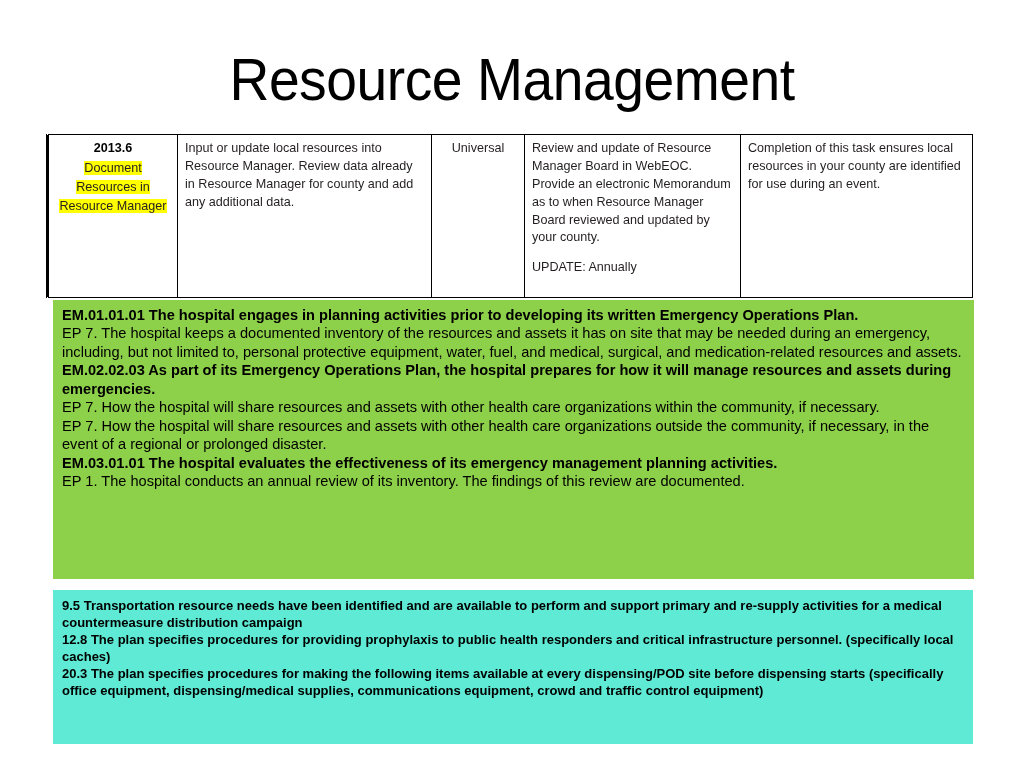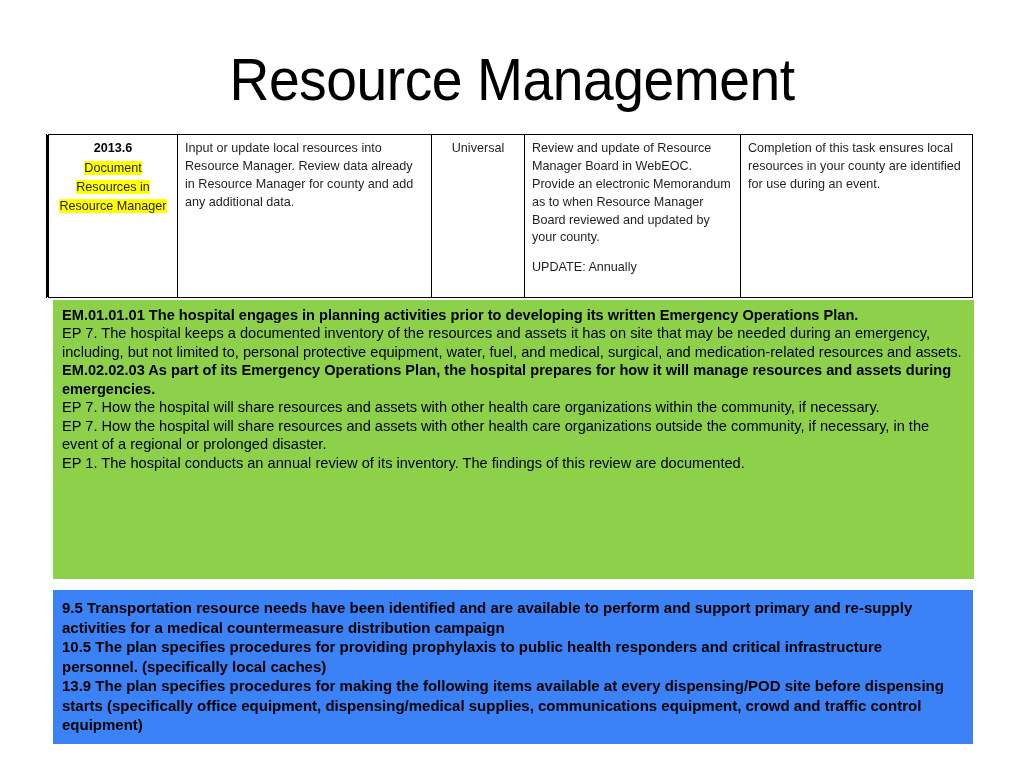--- a/index.html
+++ b/index.html
@@ -107,25 +107,25 @@
   #green-panel p { margin: 0; }
   .g-bold { font-weight: bold; }
 
   
   #yellow-panel {
     position: absolute;
     left: 53px;
     top: 590px;
     width: 920px;
     height: 154px;
-    background: #3b82f6;
+    background: #5eead4;
     box-sizing: border-box;
     padding: 8px 14px 16px 9px;
     font-family: "Liberation Sans", sans-serif;
-    font-size: 15px;
+    font-size: 13px;
     line-height: 1.305;
     font-weight: bold;
     color: #000000;
   }
   #yellow-panel p { margin: 0; }
 </style>
 </head>
 <body>
 
 <div id="slide-title">Resource Management</div>
@@ -156,20 +156,21 @@
   </div>
 
 </div>
 
 <div id="green-panel">
   <p class="g-bold">EM.01.01.01  The hospital engages in planning activities prior to developing its written Emergency Operations Plan.</p>
   <p>EP 7. The hospital keeps a documented inventory of the resources and assets it has on site that may be needed during an emergency, including, but not limited to, personal protective equipment, water, fuel, and medical, surgical, and medication-related resources and assets.</p>
   <p class="g-bold">EM.02.02.03  As part of its Emergency Operations Plan, the hospital prepares for how it will manage resources and assets during emergencies.</p>
   <p>EP 7. How the hospital will share resources and assets with other health care organizations within the community, if necessary.</p>
   <p>EP 7. How the hospital will share resources and assets with other health care organizations outside the community, if necessary, in the event of a regional or prolonged disaster.</p>
+  <p class="g-bold">EM.03.01.01  The hospital evaluates the effectiveness of its emergency management planning activities.</p>
   <p>EP 1. The hospital conducts an annual review of its inventory. The findings of this review are documented.</p>
 </div>
 
 <div id="yellow-panel">
   <p>9.5  Transportation resource needs have been identified and are available to perform and support primary and re-supply activities for a medical countermeasure distribution campaign</p>
-  <p>10.5  The plan specifies procedures for providing prophylaxis to public health responders and critical infrastructure personnel. (specifically local caches)</p>
-  <p>13.9 The plan specifies procedures for making the following items available at every dispensing/POD site before dispensing starts (specifically office equipment, dispensing/medical supplies, communications equipment, crowd and traffic control equipment)</p>
+  <p>12.8  The plan specifies procedures for providing prophylaxis to public health responders and critical infrastructure personnel. (specifically local caches)</p>
+  <p>20.3 The plan specifies procedures for making the following items available at every dispensing/POD site before dispensing starts (specifically office equipment, dispensing/medical supplies, communications equipment, crowd and traffic control equipment)</p>
 </div>
 
 </body></html>

